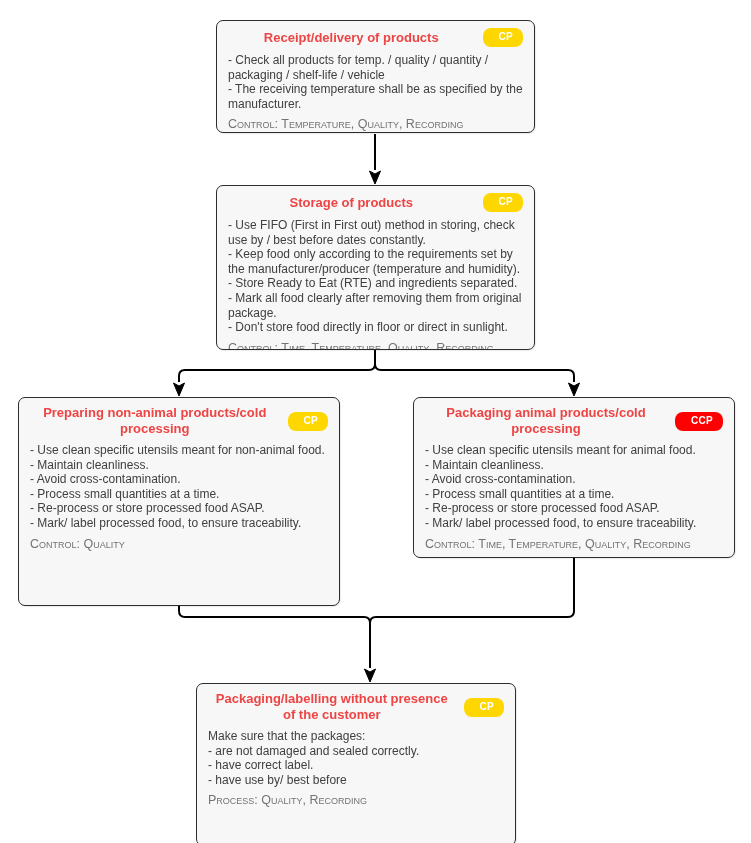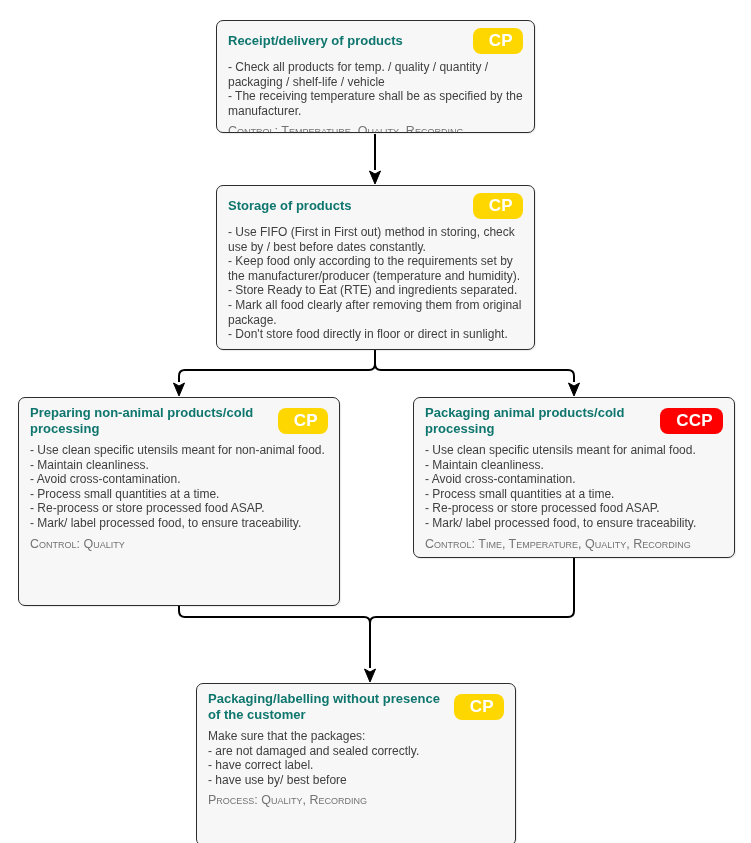--- a/index.html
+++ b/index.html
@@ -35,27 +35,28 @@
     display: flex;
     align-items: center;
     gap: 8px;
     margin-bottom: 6px;
   }
   .node-title {
     flex: 1 1 auto;
     font-size: 13px;
     line-height: 16px;
     font-weight: bold;
-    color: #0f766e;
+    color: #ef4444;
+    text-align: center;
   }
   .badge {
     flex: 0 0 auto;
     align-self: center;
     color: #ffffff;
-    font-size: 17px;
+    font-size: 10px;
     font-weight: bold;
     line-height: 1;
     padding: 4px 10px 5px 16px;
     border-radius: 8px;
     letter-spacing: 0.3px;
   }
   .node-body {
     font-size: 12px;
     line-height: 14.6px;
     color: #404040;

